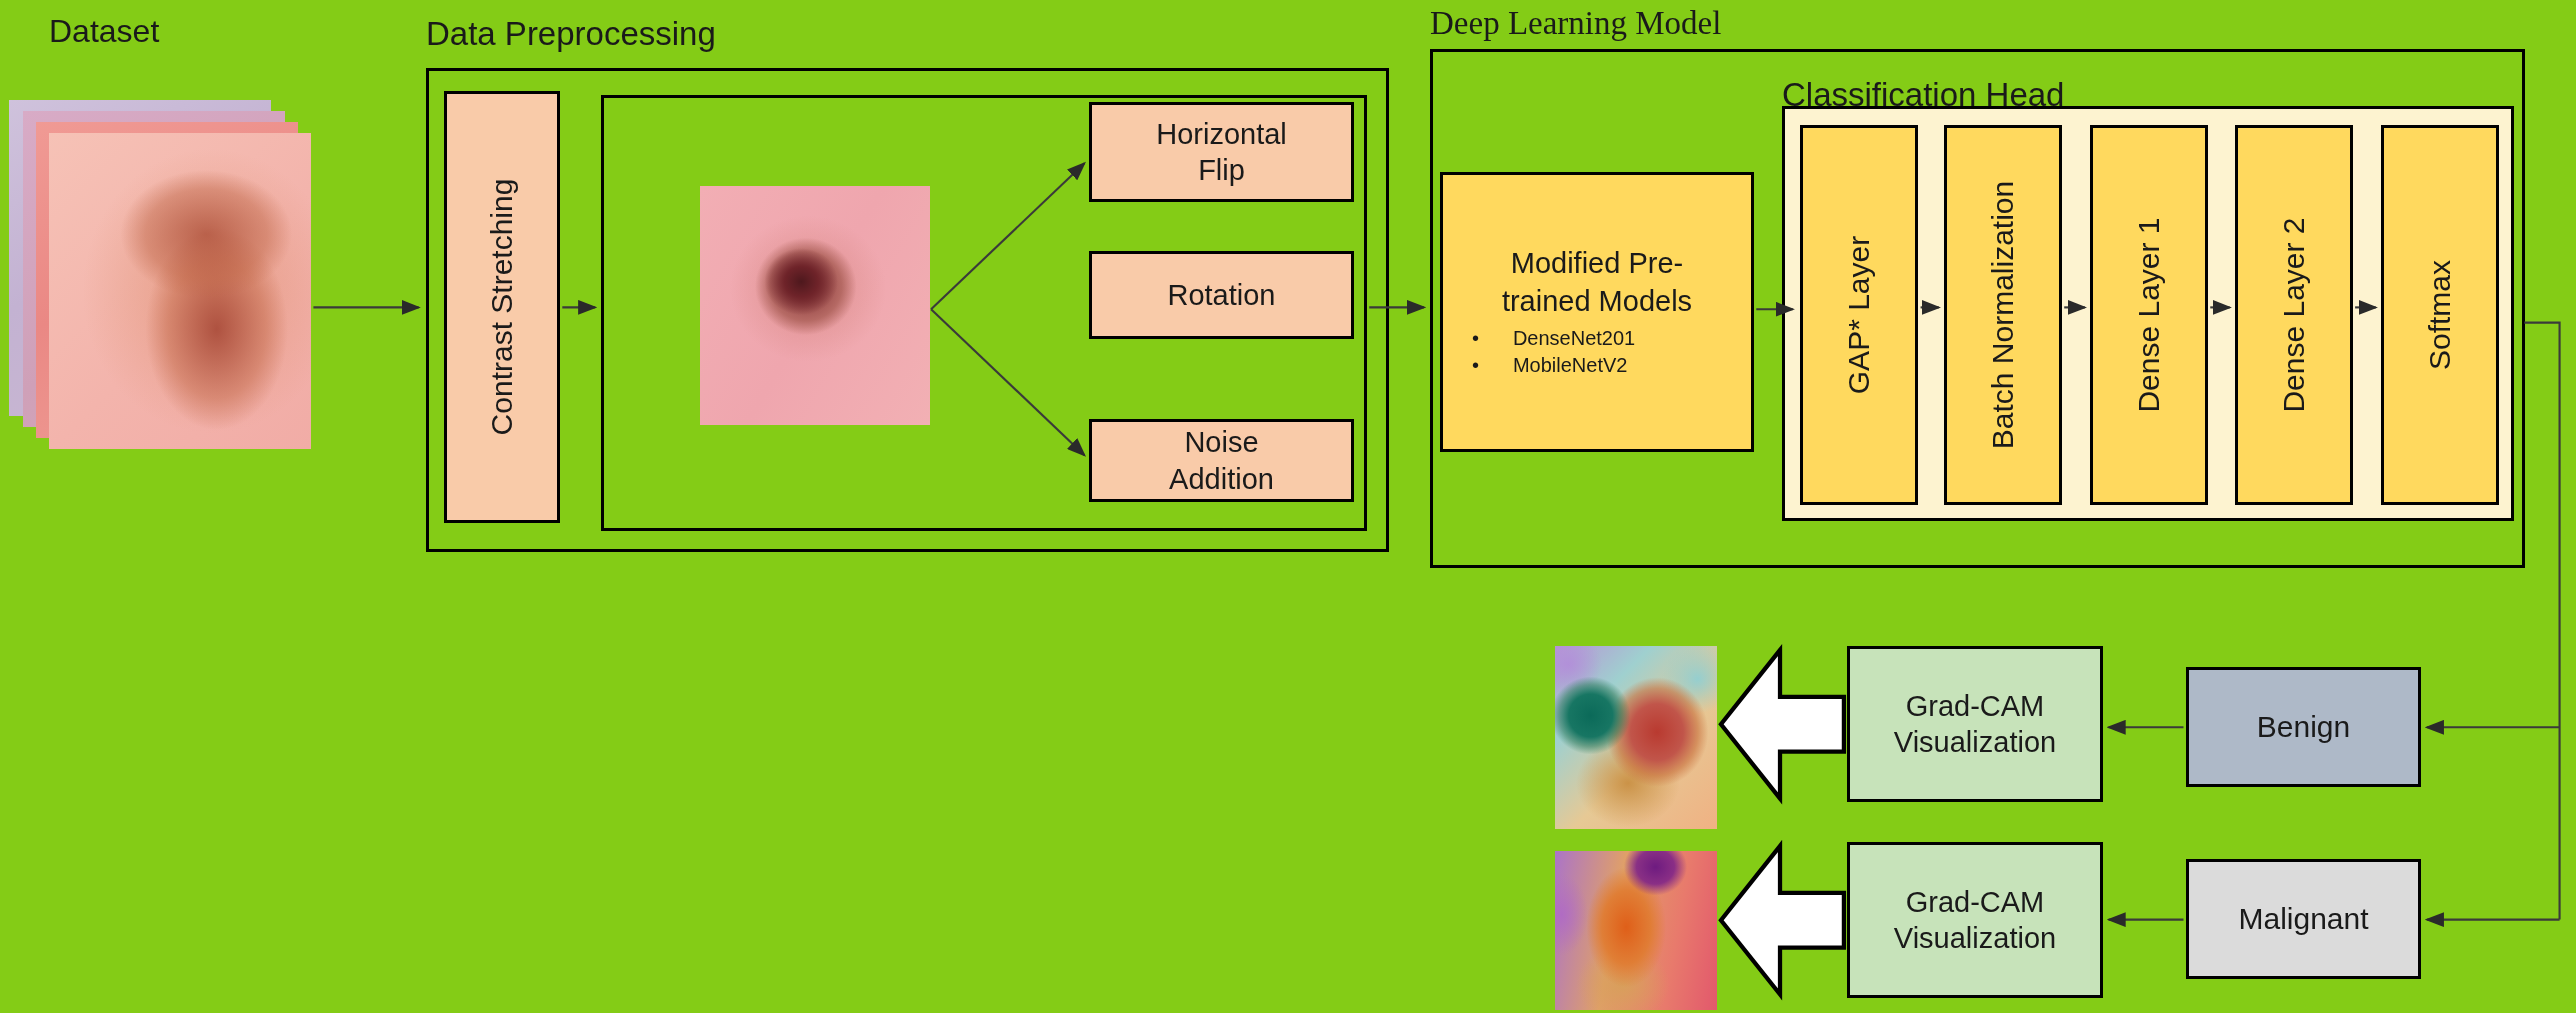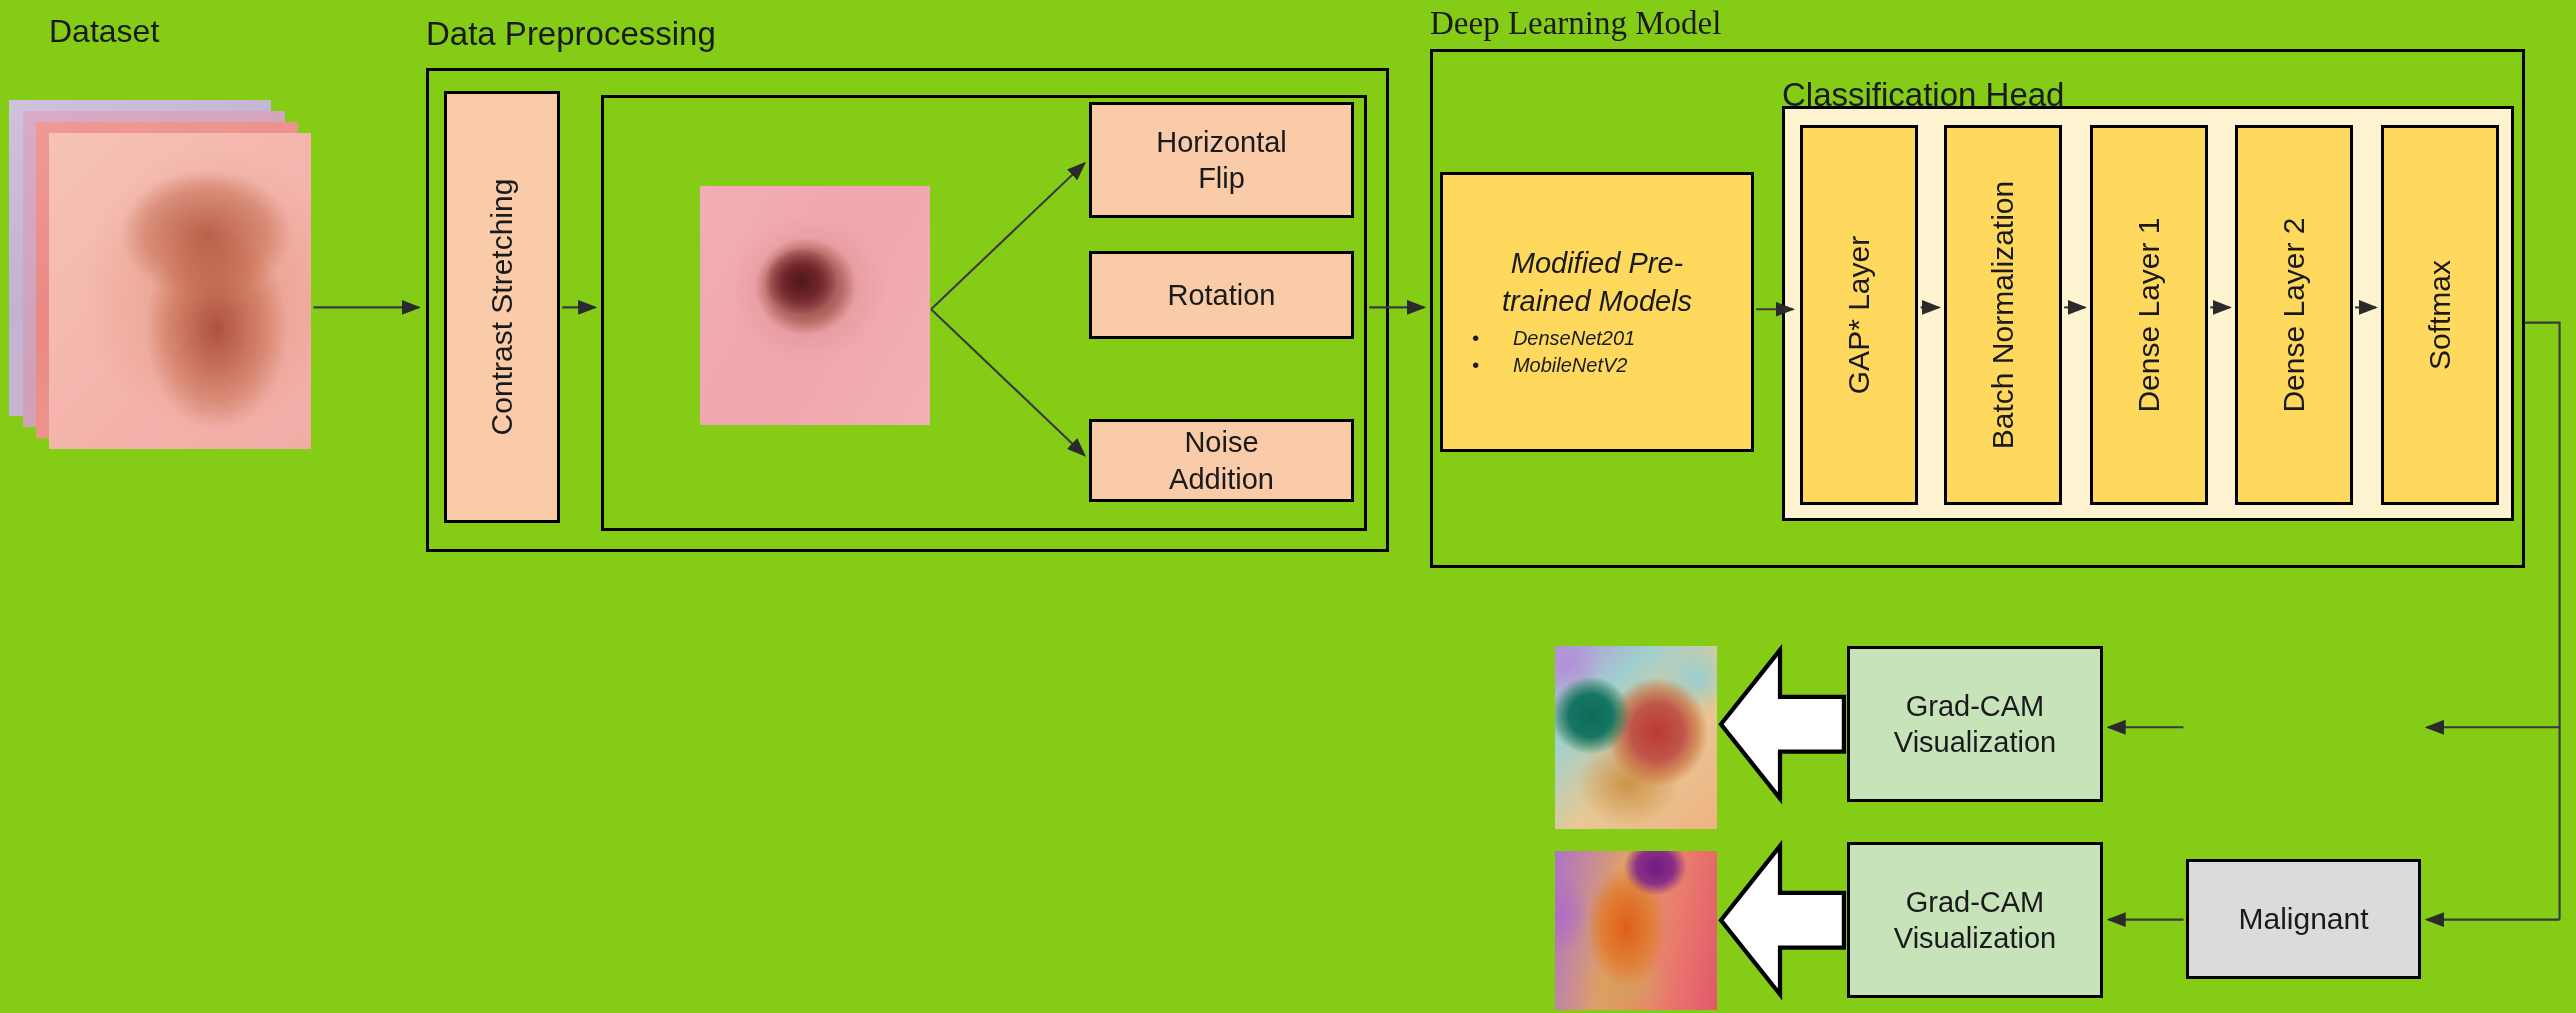--- a/index.html
+++ b/index.html
@@ -70,34 +70,34 @@
     <div class="stack-img img-l4" style="left:49px;top:133px;"></div>
   </div>
 
   <div class="abs section-title" style="left:426px;top:15px;width:963px;">Data Preprocessing</div>
   <div class="abs outline-box" style="left:426px;top:68px;width:963px;height:484px;"></div>
   <div class="abs thin-box peach" style="left:444px;top:91px;width:116px;height:432px;">
     <span class="vtext">Contrast Stretching</span>
   </div>
   <div class="abs thin-box" style="left:601px;top:95px;width:766px;height:436px;border-width:3.7px;"></div>
   <div class="abs lesion2" style="left:700px;top:186px;width:230px;height:239px;"></div>
-  <div class="abs thin-box peach center-lab lab48" style="left:1089px;top:102px;width:265px;height:116px;padding:0 37px;">
+  <div class="abs thin-box peach center-lab lab48" style="left:1089px;top:102px;width:265px;height:100px;padding:0 37px;">
     <span>Horizontal Flip</span>
   </div>
   <div class="abs thin-box peach center-lab lab48" style="left:1089px;top:251px;width:265px;height:88px;">
     <span>Rotation</span>
   </div>
   <div class="abs thin-box peach center-lab lab48" style="left:1089px;top:399px;width:265px;height:83px;padding:8px 49px;margin-top:20px;">
     <span>Noise Addition</span>
   </div>
 
   <div class="abs section-title" style="left:1430px;top:4.9px;width:1095px;font-family:Liberation Serif, serif;">Deep Learning Model</div>
   <div class="abs outline-box" style="left:1430px;top:49px;width:1095px;height:519px;"></div>
   <div class="abs section-title" style="left:1782px;top:76px;width:732px;font-size:33px;">Classification Head</div>
-  <div class="abs thin-box gold" style="left:1440px;top:172px;width:314px;height:280px;font-style:italic;">
+  <div class="abs thin-box gold" style="left:1440px;top:172px;width:314px;height:280px;">
     <div class="mod-inner">
       <div class="mod-title">Modified Pre-trained Models</div>
       <ul class="mod-list">
         <li>
             <span>DenseNet201</span>
           </li>
         <li>
             <span>MobileNetV2</span>
           </li>
       </ul>
@@ -121,20 +121,23 @@
   </div>
 
   <div class="abs heat1" style="left:1555px;top:646px;width:162px;height:183px;"></div>
   <div class="abs heat2" style="left:1555px;top:851px;width:162px;height:159px;"></div>
   <div class="abs thin-box green center-lab lab48" style="left:1847px;top:646px;width:256px;height:156px;border-width:3.7px;">
     <span>Grad-CAM Visualization</span>
   </div>
   <div class="abs thin-box green center-lab lab48" style="left:1847px;top:842px;width:256px;height:156px;border-width:3.7px;">
     <span>Grad-CAM Visualization</span>
   </div>
+  <div class="abs thin-box center-lab lab50" style="left:2186px;top:667px;width:235px;height:120px;background:var(--benign-fill,#AEB9C8);">
+    <span>Benign</span>
+  </div>
   <div class="abs thin-box center-lab lab50" style="left:2186px;top:859px;width:235px;height:120px;background:var(--malignant-fill,#DBDBDB);">
     <span>Malignant</span>
   </div>
 
   <svg class="abs" style="left:0;top:0;pointer-events:none;" width="2576" height="1014" viewBox="0 0 4233 1666">
     <defs>
       <marker id="ah" markerWidth="9" markerHeight="7" refX="8" refY="3.5" orient="auto" markerUnits="strokeWidth">
         <path d="M0,0 L9,3.5 L0,7 Z" fill="#2a2a2a"></path>
       </marker>
     </defs>

